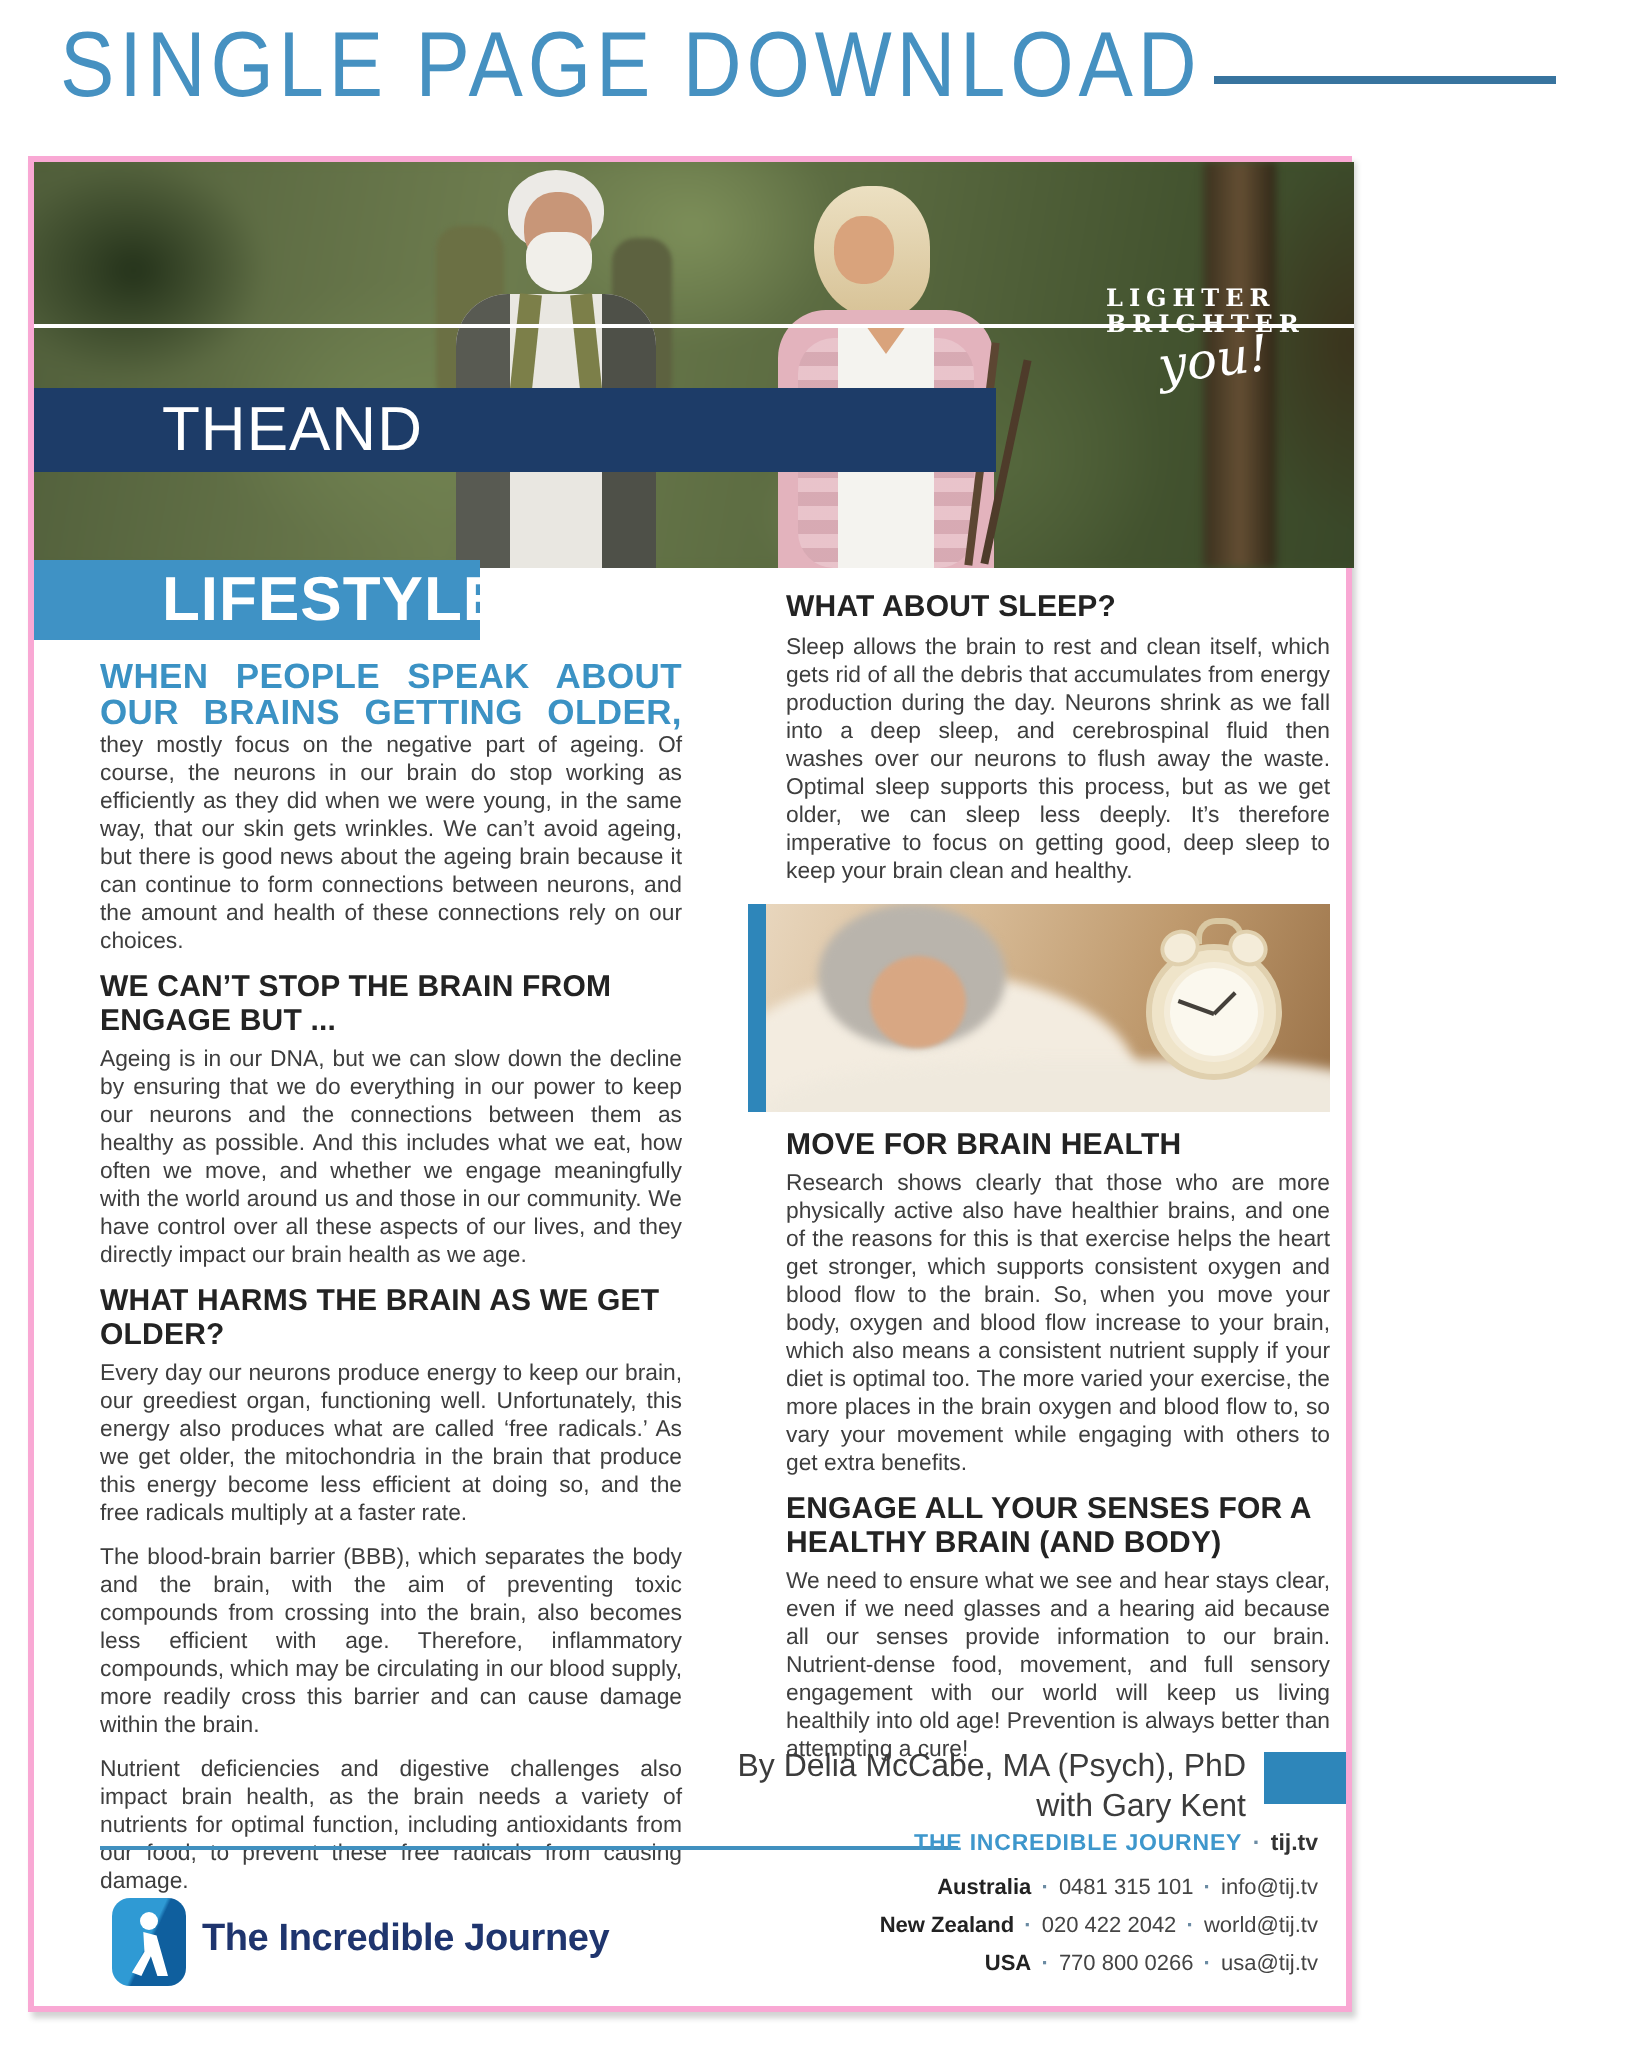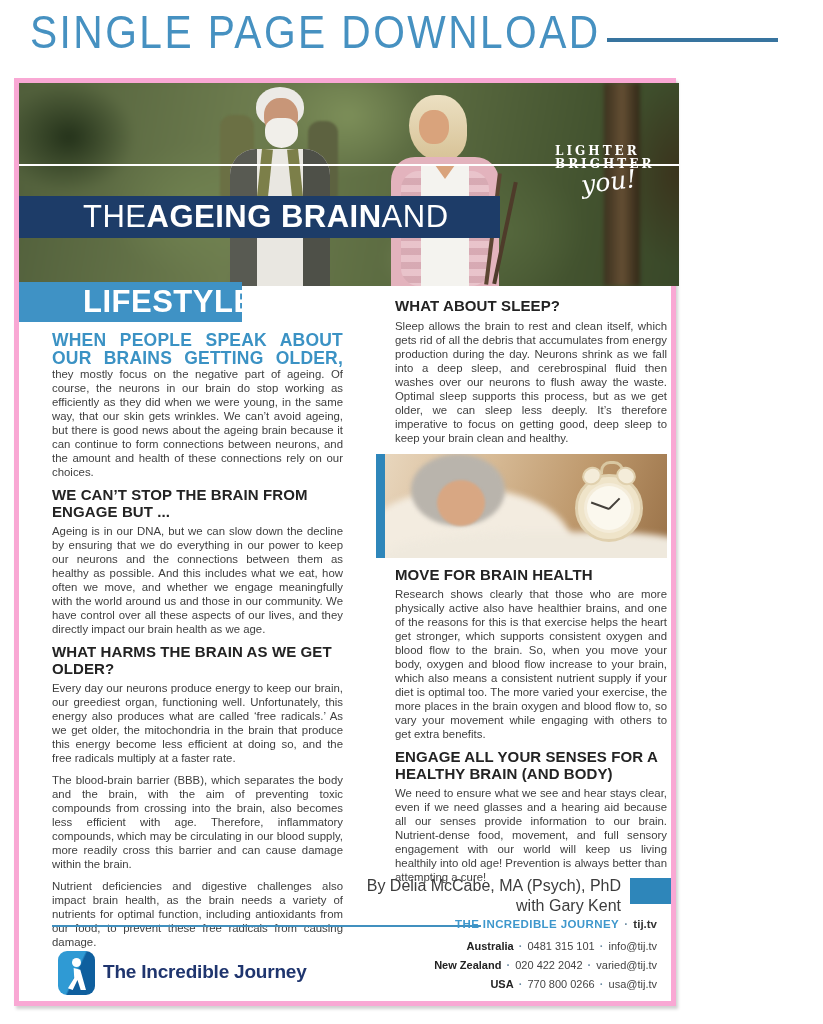--- a/index.html
+++ b/index.html
@@ -12,21 +12,21 @@
   .doc-title{
     position:absolute;left:30px;top:6px;font-size:42px;font-weight:400;
     color:#4691c1;letter-spacing:2.5px;transform:scale(.97,1.1);
     transform-origin:left top;white-space:nowrap;
   }
   .header-rule{position:absolute;left:607px;top:38px;width:171px;height:4px;background:#38749f;}
 
   
   .page{
     position:absolute;left:14px;top:78px;width:662px;height:928px;background:#ffffff;
-    border:5px solid #f9a8d4;box-shadow:2px 3px 3px rgba(0,0,0,.18);box-sizing:border-box;
+    border:3px solid #f9a8d4;box-shadow:2px 3px 3px rgba(0,0,0,.18);box-sizing:border-box;
   }
 
   
   .hero{position:absolute;left:0;top:0;width:660px;height:203px;overflow:hidden;background:#55653f;}
   .forest{
     position:absolute;left:-3%;top:-3%;width:106%;height:106%;
     background:
       radial-gradient(95px 80px at 10% 28%, rgba(22,36,16,.8), transparent 70%),
       radial-gradient(130px 95px at 28% 62%, rgba(118,138,84,.6), transparent 70%),
       radial-gradient(105px 85px at 50% 18%, rgba(146,166,104,.55), transparent 70%),
@@ -154,21 +154,20 @@
     <div class="hero-line"></div>
     <div class="badge">
       <div class="w">LIGHTER</div>
       <div class="w">BRIGHTER</div>
       <div class="script">you!</div>
     </div>
   </div>
 
   <div class="bar bar1">
     <span class="light">THE </span>
-      <span class="heavy">AGEING BRAIN</span>
       <span class="light"> AND</span>
   </div>
   <div class="bar bar3">
     <span class="heavy">LIFESTYLE</span>
   </div>
 
   <div class="col col-left">
     <p class="intro"><span class="lead">WHEN PEOPLE SPEAK ABOUT OUR BRAINS GETTING OLDER,</span><span> they mostly focus on the negative part of ageing. Of course, the neurons in our brain do stop working as efficiently as they did when we were young, in the same way, that our skin gets wrinkles. We can’t avoid ageing, but there is good news about the ageing brain because it can continue to form connections between neurons, and the amount and health of these connections rely on our choices.</span></p>
     <div class="section-heading">WE CAN’T STOP THE BRAIN FROM ENGAGE BUT ...</div>
     <p>Ageing is in our DNA, but we can slow down the decline by ensuring that we do everything in our power to keep our neurons and the connections between them as healthy as possible. And this includes what we eat, how often we move, and whether we engage meaningfully with the world around us and those in our community. We have control over all these aspects of our lives, and they directly impact our brain health as we age.</p>
@@ -219,21 +218,21 @@
       <span class="sep">·</span>
       <span class="phone">0481 315 101</span>
       <span class="sep">·</span>
       <span class="email">info@tij.tv</span>
     </div>
     <div>
       <span class="region">New Zealand</span>
       <span class="sep">·</span>
       <span class="phone">020 422 2042</span>
       <span class="sep">·</span>
-      <span class="email">varied@tij.tv</span>
+      <span class="email">world@tij.tv</span>
     </div>
     <div>
       <span class="region">USA</span>
       <span class="sep">·</span>
       <span class="phone">770 800 0266</span>
       <span class="sep">·</span>
       <span class="email">usa@tij.tv</span>
     </div>
   </div>
   <div class="logo-icon"></div>

